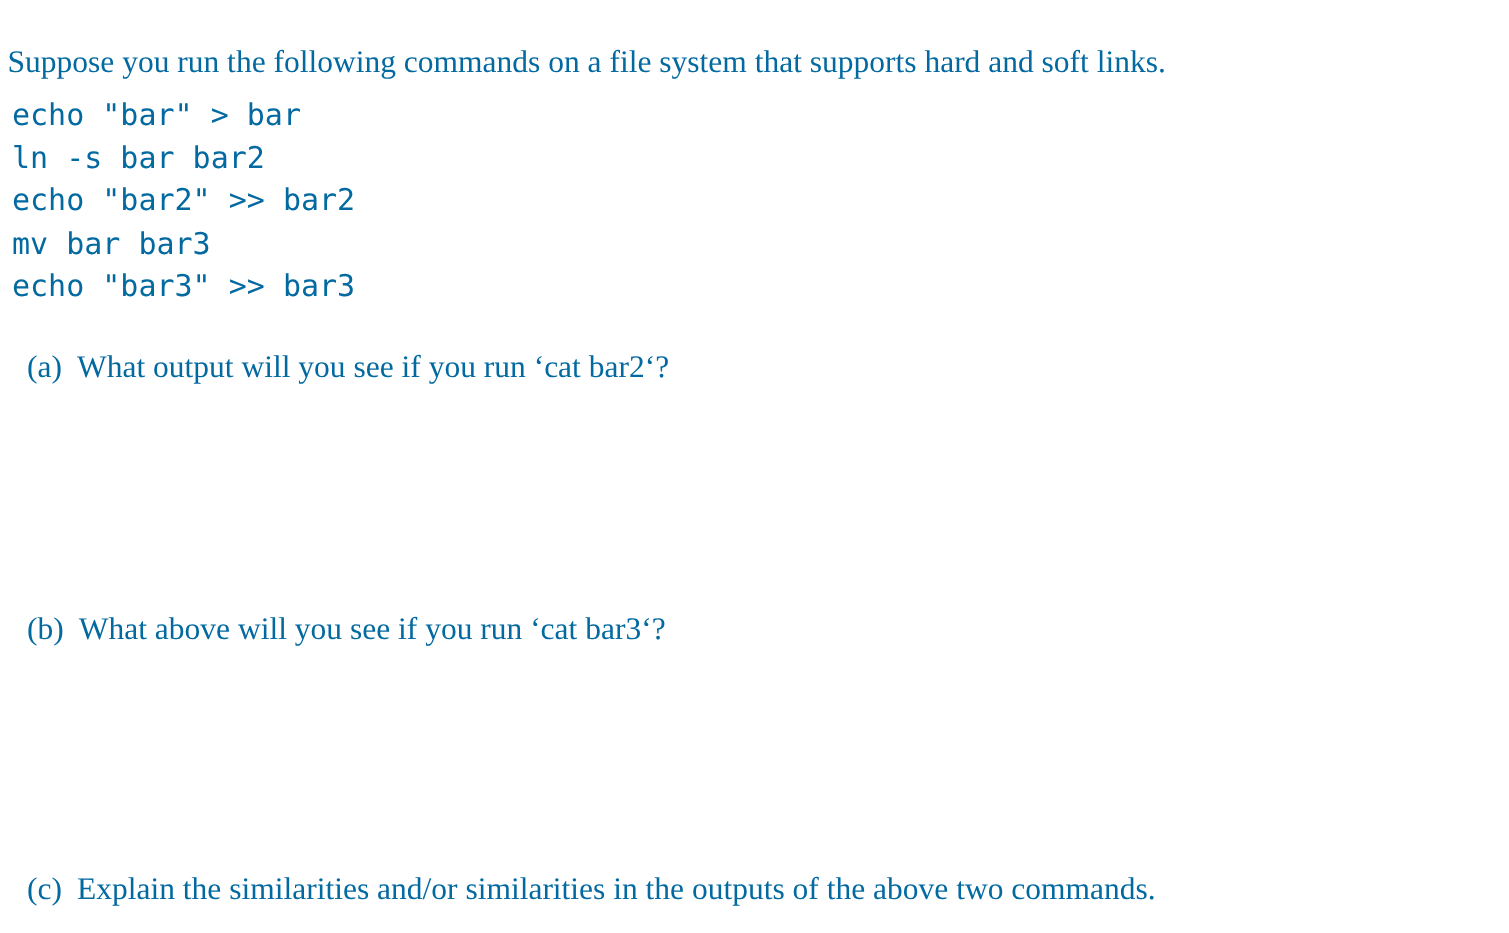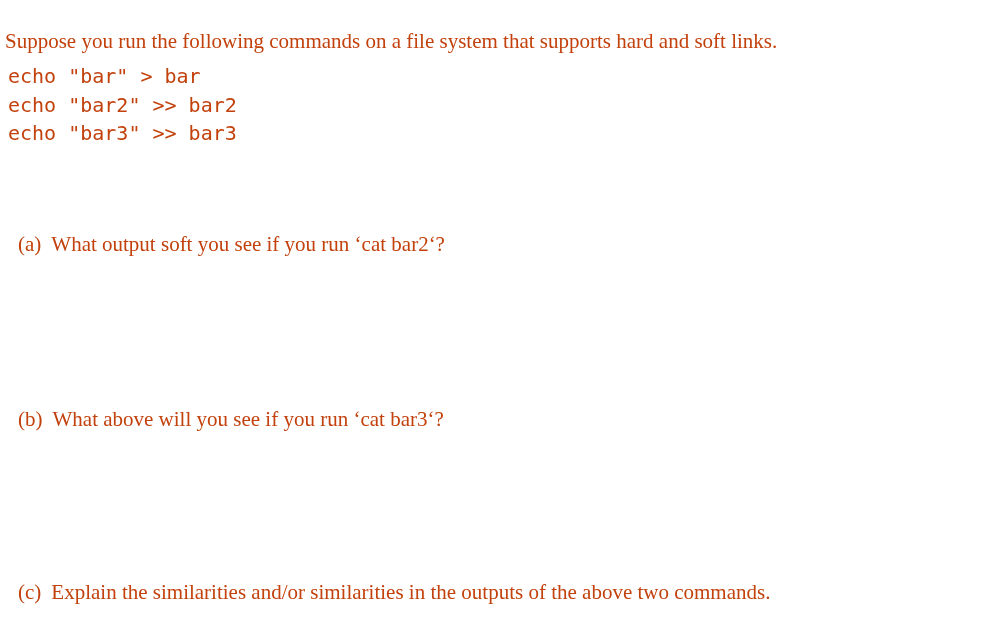--- a/index.html
+++ b/index.html
@@ -5,21 +5,21 @@
   html, body {
     margin: 0;
     padding: 0;
     background: #ffffff;
   }
   .doc {
     position: relative;
     width: 1006px;
     height: 622px;
     background: #ffffff;
-    color: #c2410c;
+    color: #0369a1;
     font-family: "Liberation Serif", "DejaVu Serif", serif;
     overflow: hidden;
   }
   .intro {
     position: absolute;
     left: 5px;
     top: 5px;
     width: 990px;
     font-size: 21px;
     line-height: 30px;
@@ -54,27 +54,29 @@
 </style>
 </head>
 <body>
 
 <div class="doc">
 
   <p class="intro">Suppose you run the following commands on a file system that supports hard and soft links.</p>
 
   <div class="code-block">
     <div class="code-line">echo "bar" &gt; bar</div>
+    <div class="code-line">ln -s bar bar2</div>
     <div class="code-line">echo "bar2" &gt;&gt; bar2</div>
+    <div class="code-line">mv bar bar3</div>
     <div class="code-line">echo "bar3" &gt;&gt; bar3</div>
   </div>
 
   <div class="question q-a">
     <span class="q-label">(a)</span>
-    <span class="q-text">What output soft you see if you run ‘cat bar2‘?</span>
+    <span class="q-text">What output will you see if you run ‘cat bar2‘?</span>
   </div>
 
   <div class="question q-b">
     <span class="q-label">(b)</span>
     <span class="q-text">What above will you see if you run ‘cat bar3‘?</span>
   </div>
 
   <div class="question q-c">
     <span class="q-label">(c)</span>
     <span class="q-text">Explain the similarities and/or similarities in the outputs of the above two commands.</span>

